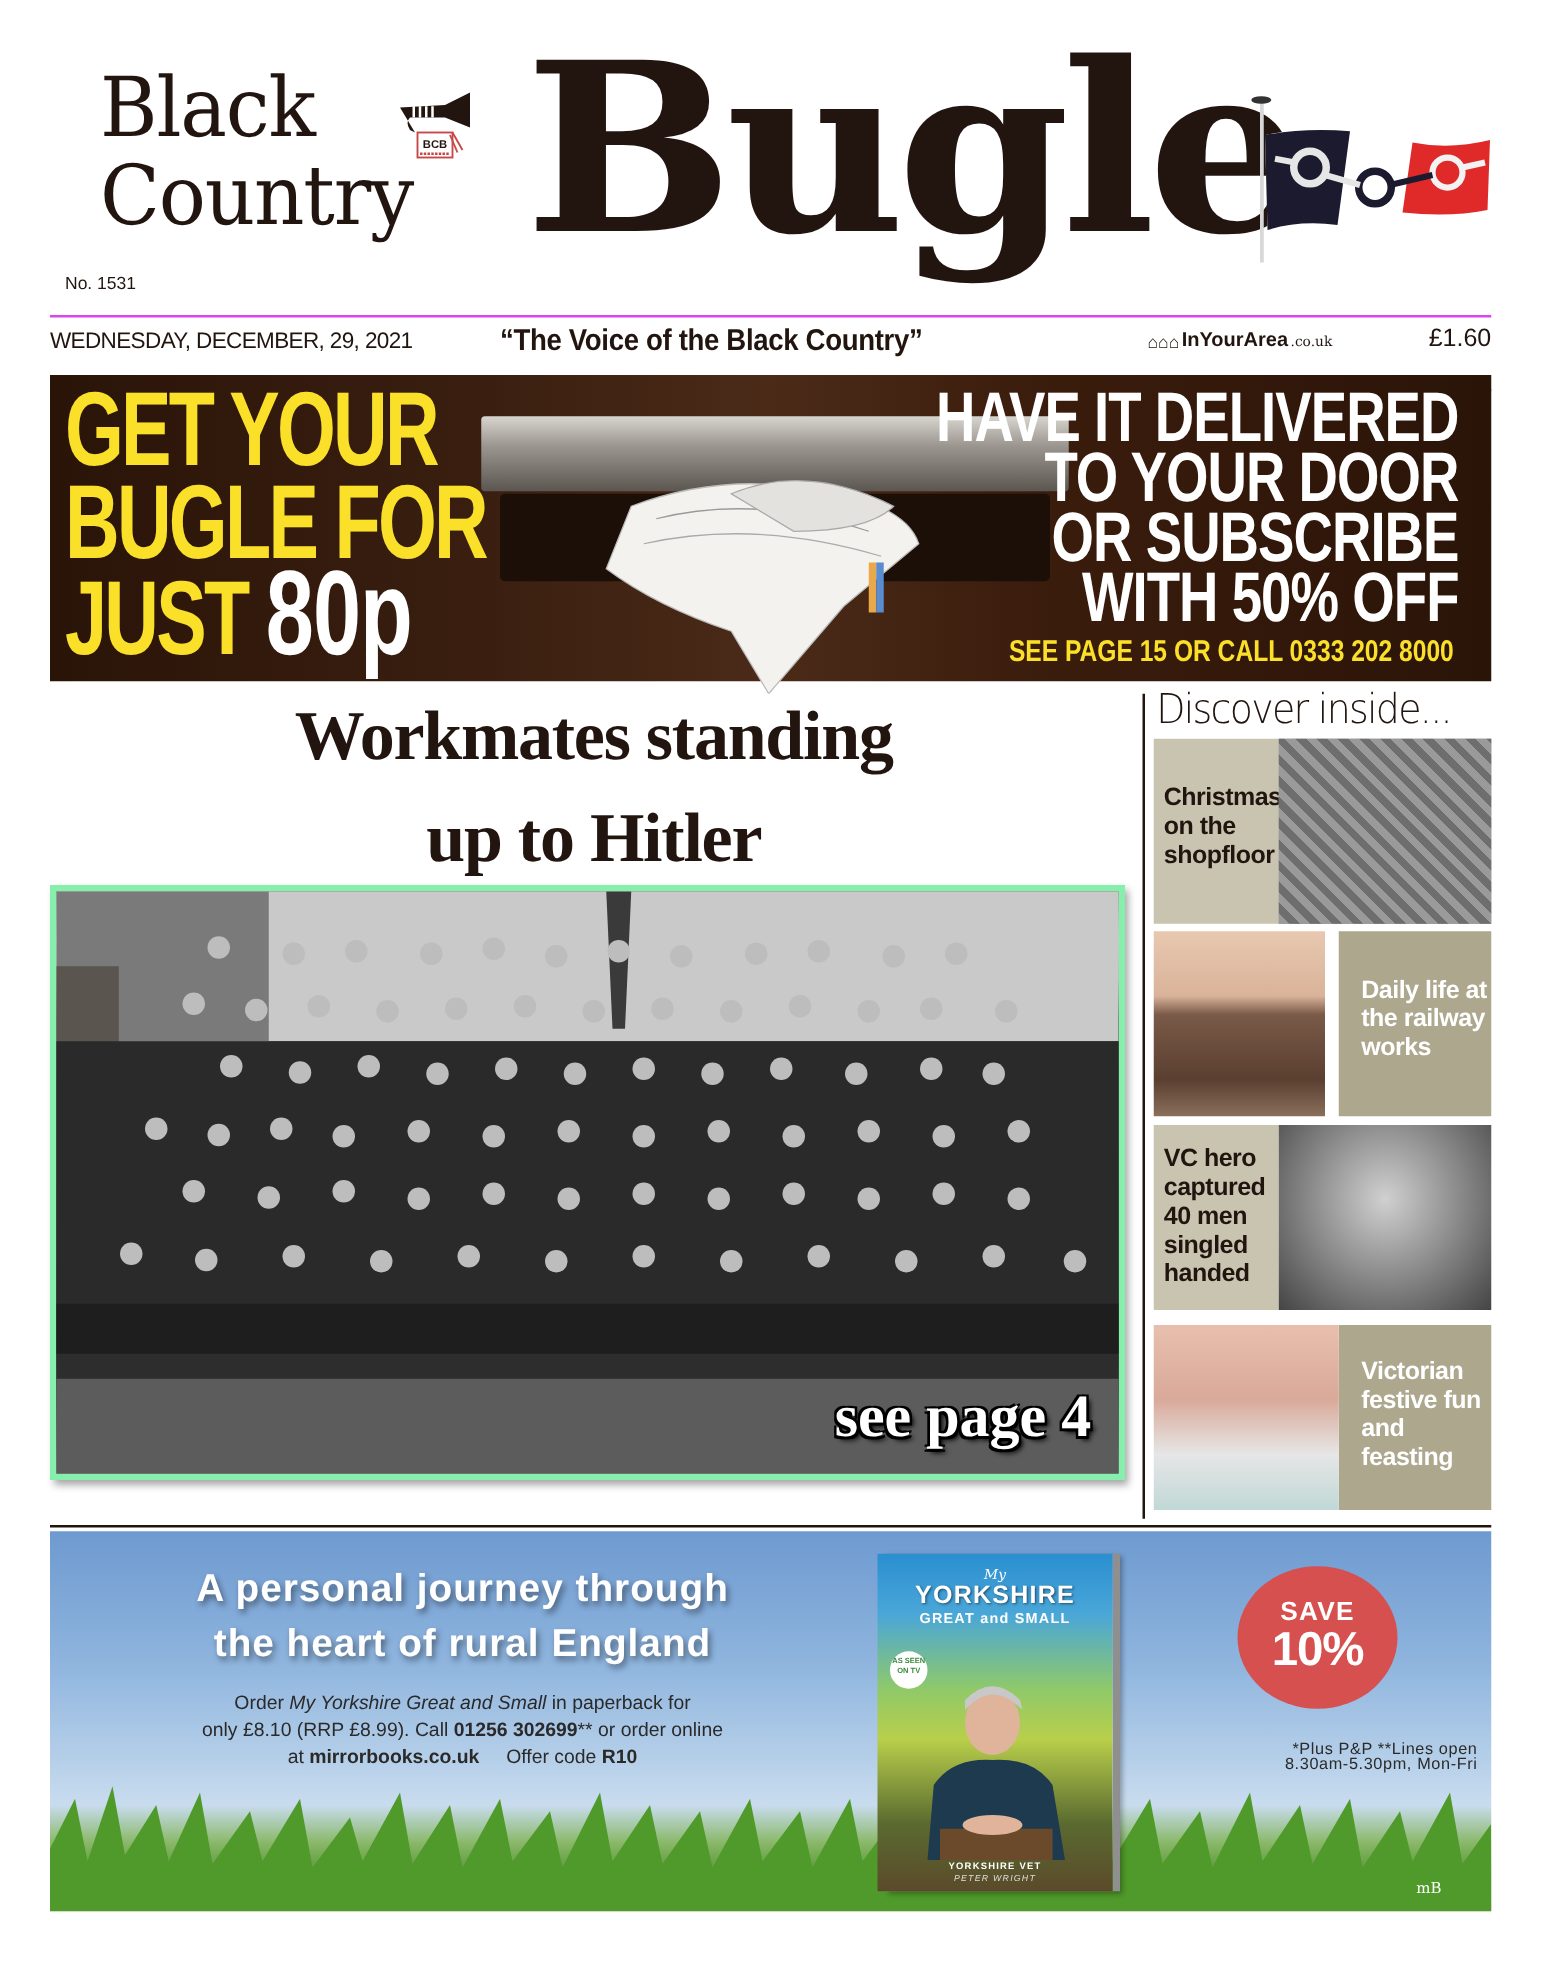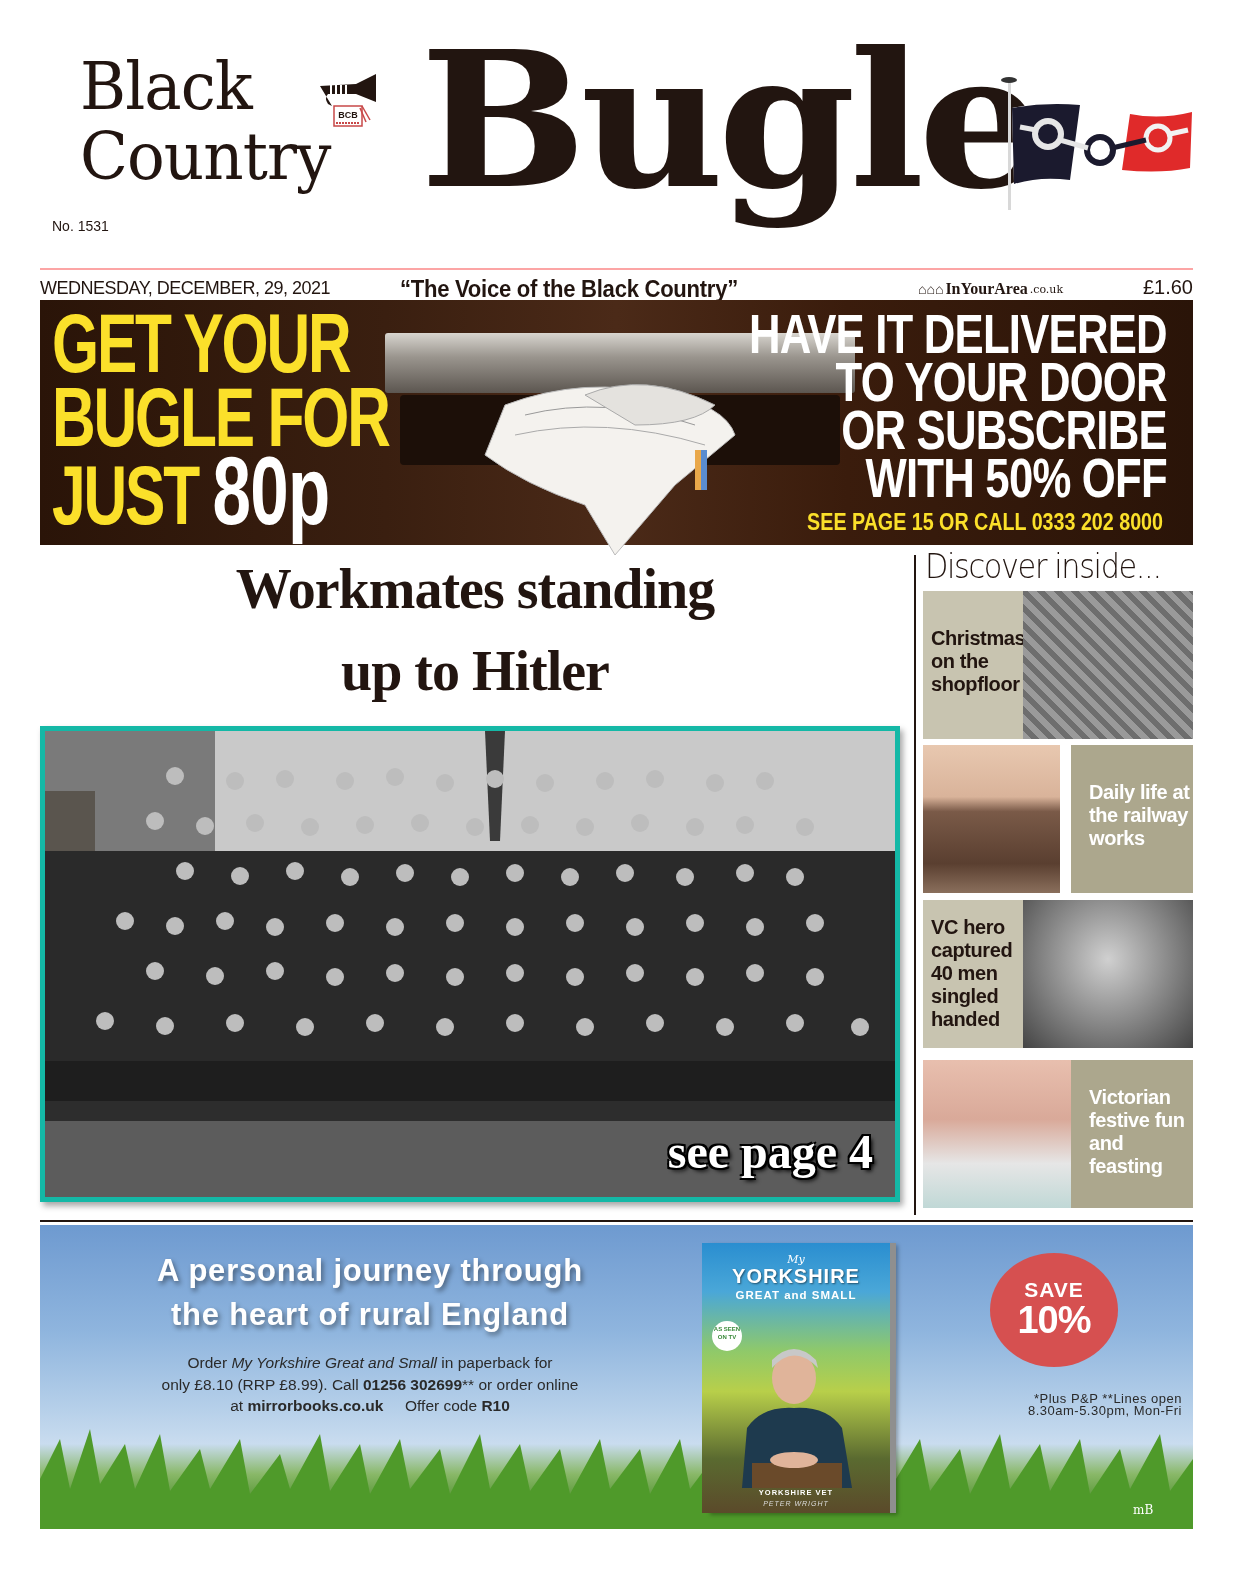--- a/index.html
+++ b/index.html
@@ -9,44 +9,44 @@
   
   .masthead { position: absolute; left: 0; top: 0; width: 1250px; height: 250px; }
   .mast-black-country { position: absolute; left: 80px; top: 52px; font-family: "DejaVu Serif", serif; font-weight: normal; font-size: 66px; line-height: 70px; color: #221510; letter-spacing: -1px; }
   .mast-black-country div { transform: scaleX(0.95); transform-origin: left; }
   .bugle-logo { position: absolute; left: 316px; top: 72px; width: 64px; height: 64px; }
   .mast-bugle { position: absolute; left: 420px; top: 20px; font-family: "DejaVu Serif", serif; font-weight: bold; font-size: 188px; line-height: 200px; color: #221510; letter-spacing: -6px; transform: scaleX(1.05); transform-origin: left; }
   .issue-no { position: absolute; left: 52px; top: 218px; font-size: 14px; color: #221510; }
   .flag { position: absolute; left: 1000px; top: 72px; width: 195px; height: 140px; }
 
   
-  .dateline { position: absolute; left: 40px; top: 268px; width: 1153px; height: 61px; border-top: 2px solid #fca5a5; border-bottom: 2px solid #6a6560; display: flex; align-items: center; }
+  .dateline { position: absolute; left: 40px; top: 252px; width: 1153px; height: 61px; border-top: 2px solid #d946ef; border-bottom: 2px solid #6a6560; display: flex; align-items: center; }
   .date-text { position: absolute; left: 0; top: 8px; font-size: 18px; color: #221510; letter-spacing: -0.5px; }
   .slogan { position: absolute; left: 360px; top: 5px; font-size: 24px; font-weight: bold; color: #221510; letter-spacing: -0.3px; transform: scaleX(0.92); transform-origin: left; }
   .inyourarea { position: absolute; left: 878px; top: 10px; display: flex; align-items: center; gap: 2px; }
   .inyourarea .houses { font-size: 14px; color: #221510; }
-  .inyourarea .brand { font-family: Liberation Serif, serif; font-weight: bold; font-size: 16px; color: #221510; }
+  .inyourarea .brand { font-family: Liberation Sans, sans-serif; font-weight: bold; font-size: 16px; color: #221510; }
   .inyourarea .tld { font-family: "DejaVu Serif", serif; font-size: 11px; color: #221510; }
   .price { position: absolute; right: 0; top: 6px; font-size: 20px; color: #221510; }
 
   
   .promo { position: absolute; left: 40px; top: 300px; width: 1153px; height: 245px; background: linear-gradient(90deg, #2a1408 0%, #3a1f10 30%, #4b2a18 50%, #3a1c0c 70%, #2a1408 100%); overflow: visible; }
   .promo-slot { position: absolute; left: 345px; top: 33px; width: 470px; height: 60px; background: linear-gradient(180deg, #d8d5cf 0%, #9a958e 40%, #5c5650 100%); border-radius: 3px; }
   .promo-slot-dark { position: absolute; left: 360px; top: 95px; width: 440px; height: 70px; background: #1c0f08; border-radius: 4px; }
   .promo-paper { position: absolute; left: 425px; top: 65px; width: 300px; height: 190px; }
   .promo-left { position: absolute; left: 12px; top: 6px; font-family: "Liberation Sans", sans-serif; font-weight: bold; color: #fbe02a; font-size: 84px; line-height: 74px; letter-spacing: -3px; transform: scaleX(0.72); transform-origin: left top; }
   .promo-left .white { color: #ffffff; font-size: 96px; letter-spacing: -1px; }
   .promo-right { position: absolute; right: 26px; top: 10px; text-align: right; font-weight: bold; color: #ffffff; font-size: 56px; line-height: 48px; letter-spacing: -1px; transform: scaleX(0.78); transform-origin: right top; }
   .promo-cta { position: absolute; right: 30px; top: 208px; font-weight: bold; color: #fbe02a; font-size: 24px; letter-spacing: 0px; transform: scaleX(0.82); transform-origin: right top; }
 
   
   .headline { position: absolute; left: 40px; top: 548px; width: 870px; text-align: center; font-family: "Liberation Serif", serif; font-weight: bold; font-size: 56px; line-height: 82px; color: #221510; letter-spacing: -1px; }
 
   
-  .main-photo-frame { position: absolute; left: 40px; top: 726px; width: 860px; height: 476px; background: #14b8a6; box-shadow: 3px 4px 6px rgba(0,0,0,0.35); padding: 5px; }
+  .main-photo-frame { position: absolute; left: 40px; top: 708px; width: 860px; height: 476px; background: #86efac; box-shadow: 3px 4px 6px rgba(0,0,0,0.35); padding: 5px; }
   .main-photo { position: relative; width: 100%; height: 100%; overflow: hidden; background: linear-gradient(180deg, #8a8a8a 0%, #cfcfcf 8%, #b0b0b0 15%, #3a3a3a 22%, #2a2a2a 60%, #1c1c1c 80%, #4d4d4d 92%, #6b6b6b 100%); }
   .see-page { position: absolute; right: 22px; bottom: 18px; font-family: "Liberation Serif", serif; font-weight: bold; font-size: 48px; color: #ffffff; text-shadow: -2px -2px 0 #000, 2px -2px 0 #000, -2px 2px 0 #000, 2px 2px 0 #000, 3px 3px 4px #000; }
 
   
   .col-divider { position: absolute; left: 914px; top: 555px; width: 2px; height: 660px; background: #221510; }
 
   
   .sidebar { position: absolute; left: 923px; top: 545px; width: 272px; }
   .sidebar-title { font-family: "DejaVu Sans", sans-serif; font-weight: 200; font-size: 33px; color: #221510; letter-spacing: -1.5px; line-height: 44px; margin-left: 2px; transform: scaleX(0.92); transform-origin: left; }
   .teaser { position: absolute; left: 0; width: 270px; height: 148px; display: flex; }

